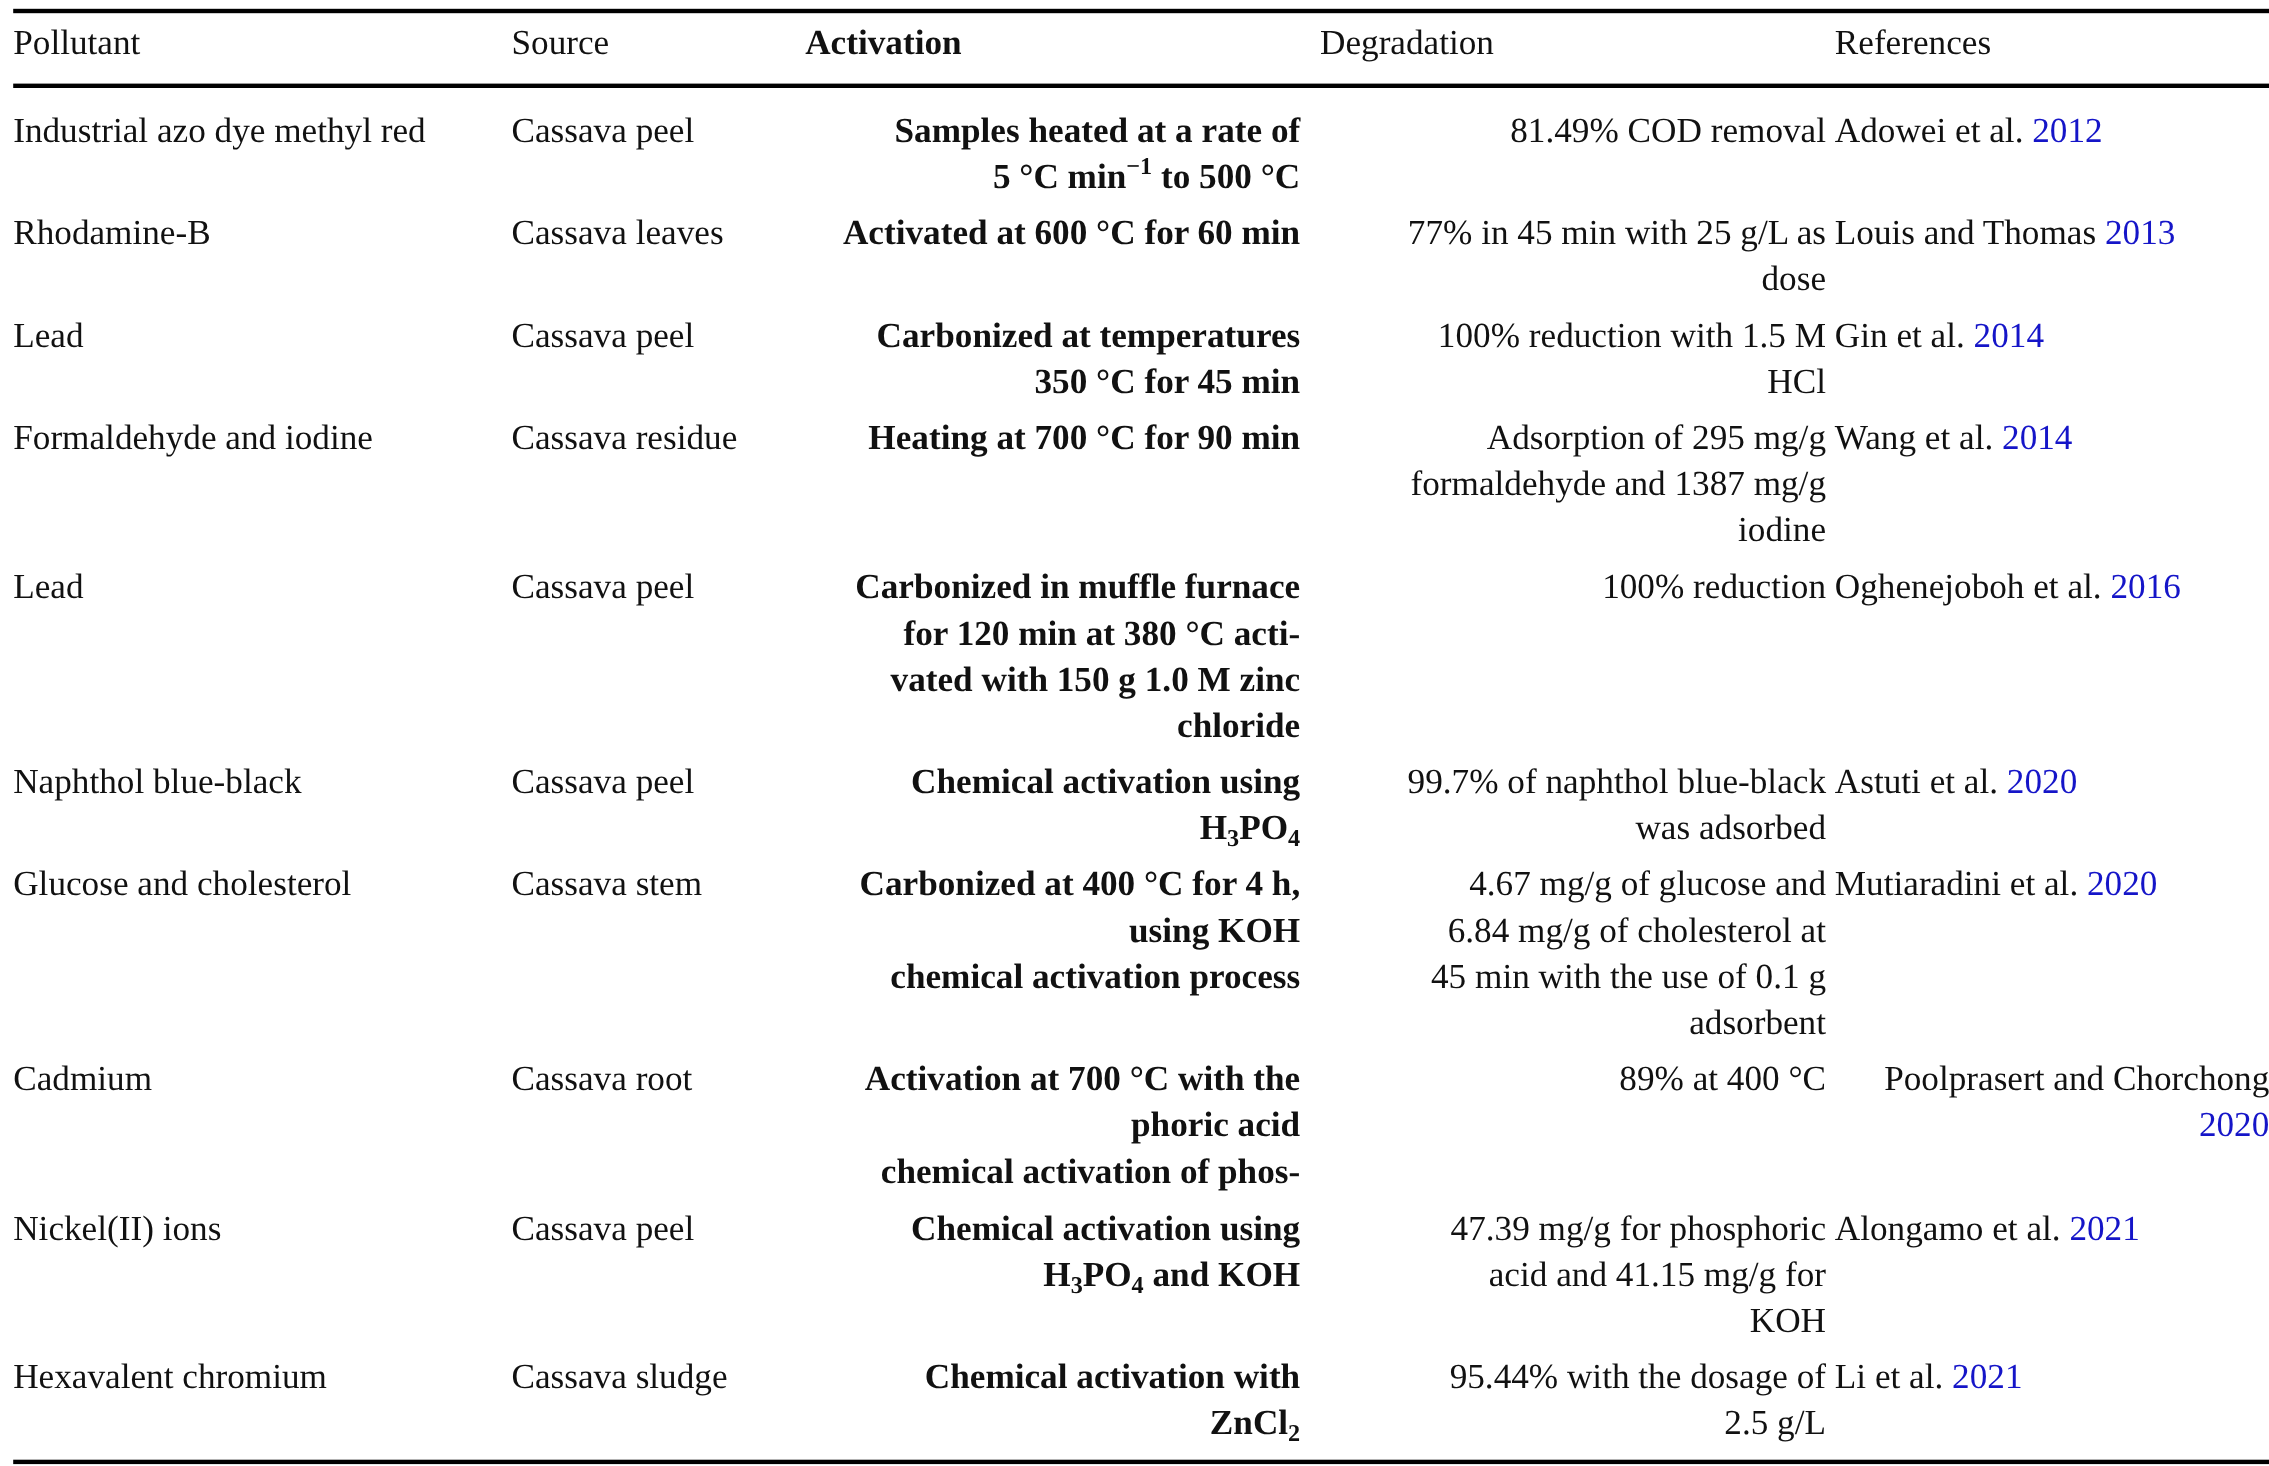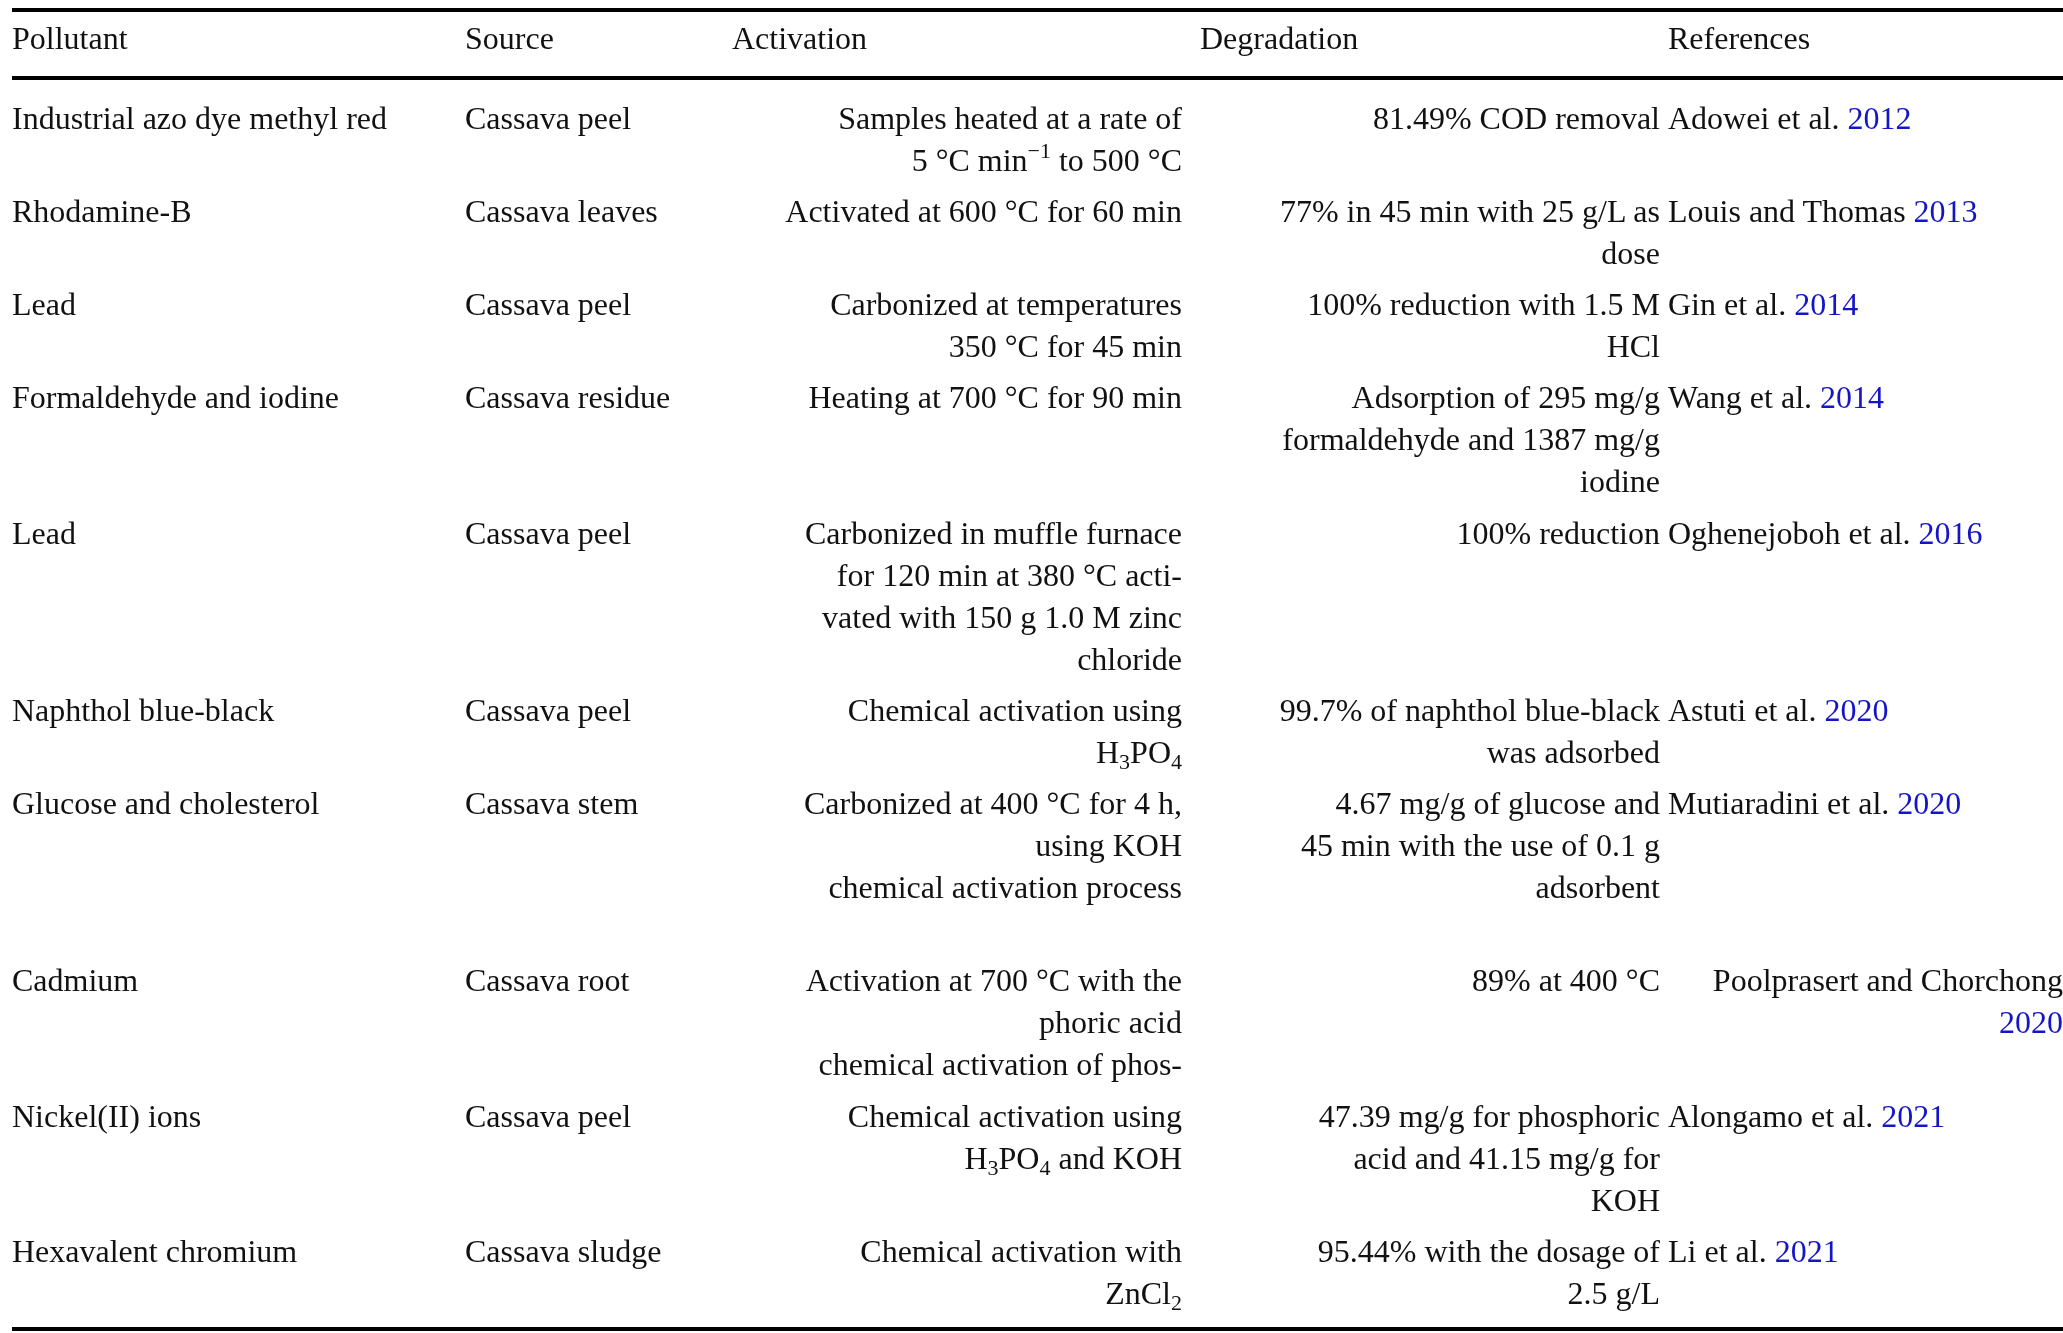--- a/index.html
+++ b/index.html
@@ -26,21 +26,21 @@
     .rule.top { top: 8px; height: 4px; }
     .rule.mid { top: 76px; height: 4px; }
     .rule.bottom { top: 1327px; height: 4px; }
 
     .cell {
       position: absolute;
       white-space: normal;
     }
     .c1 { left: 12px; width: 440px; }
     .c2 { left: 465px; width: 260px; }
-    .c3 { left: 732px; width: 450px; }
+    .c3 { left: 732px; width: 450px; font-weight: bold; }
     .c4 { left: 1200px; width: 460px; }
     .c5 { left: 1668px; width: 395px; }
 
     .hdr { top: 17px; }
     .line { display: block; text-align: right; }
     .indent { padding-left: 24px; }
     .year { color: #1515c8; cursor: pointer; }
     sub, sup { font-size: 22px; line-height: 0; }
     sub { vertical-align: -6px; }
     sup { vertical-align: 13px; }
@@ -157,20 +157,21 @@
   <div>
     <div class="cell c1" style="top:782px">Glucose and cholesterol</div>
     <div class="cell c2" style="top:782px">Cassava stem</div>
     <div class="cell c3" style="top:782px">
       <span class="line">Carbonized at 400 °C for 4 h,</span>
       <span class="line indent">using KOH</span>
       <span class="line indent">chemical activation process</span>
     </div>
     <div class="cell c4" style="top:782px">
       <span class="line">4.67 mg/g of glucose and</span>
+      <span class="line indent">6.84 mg/g of cholesterol at</span>
       <span class="line indent">45 min with the use of 0.1 g</span>
       <span class="line indent">adsorbent</span>
     </div>
     <div class="cell c5" style="top:782px">
       <span>Mutiaradini et al. </span><span class="year">2020</span>
     </div>
   </div>
 
   <div>
     <div class="cell c1" style="top:959px">Cadmium</div>

